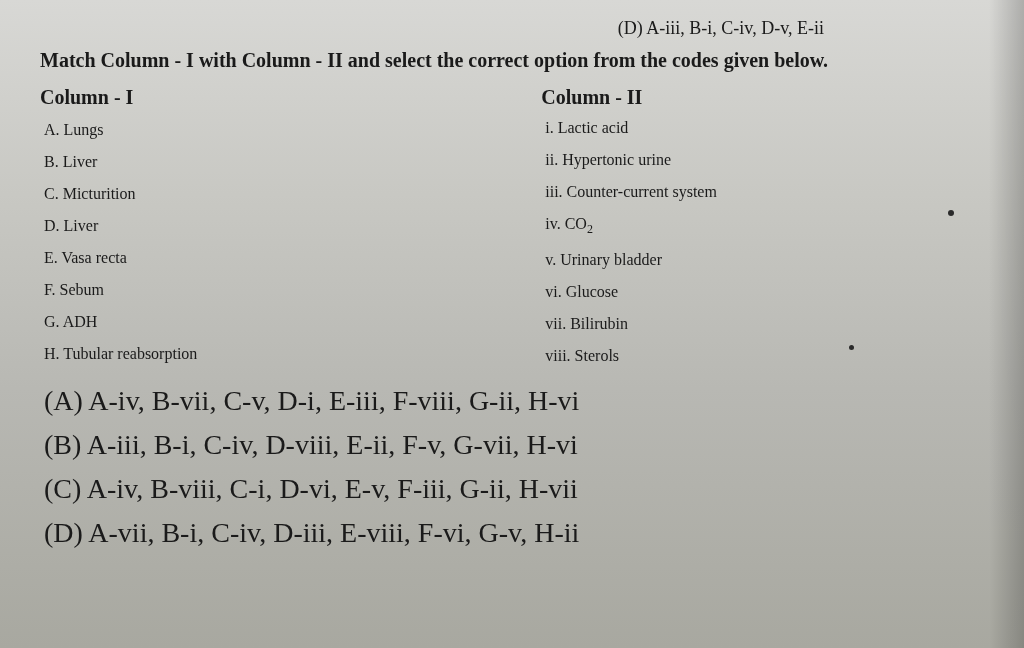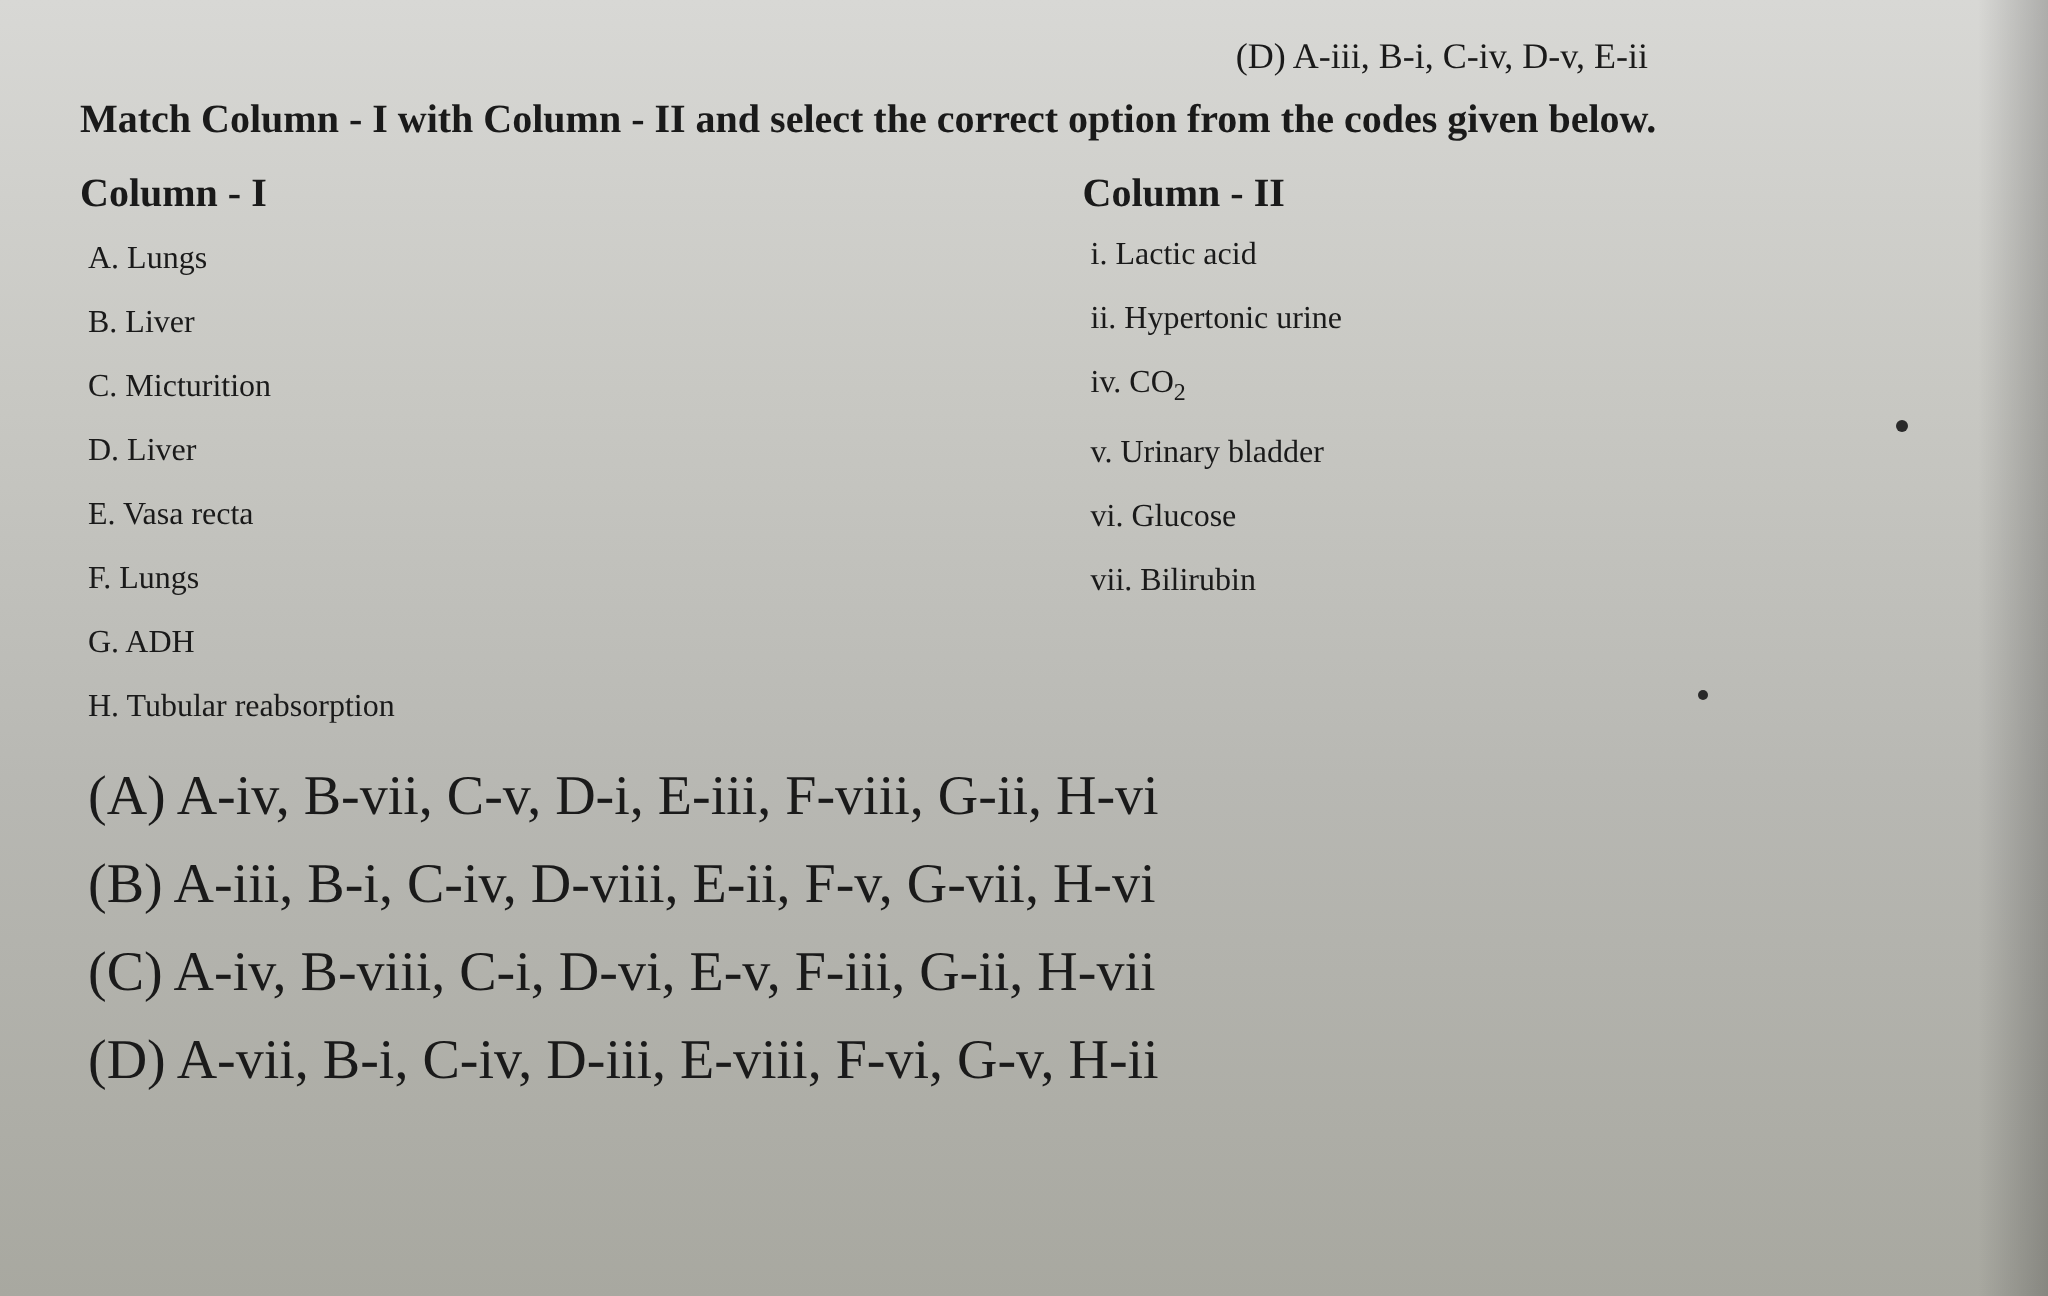--- a/index.html
+++ b/index.html
@@ -103,32 +103,34 @@
 <div class="instruction">Match Column - I with Column - II and select the correct option from the codes given below.</div>
 
 <div class="columns-container">
   <div class="column-left">
     <div class="col-header">Column - I</div>
     <div class="col-item">A. Lungs</div>
     <div class="col-item">B. Liver</div>
     <div class="col-item">C. Micturition</div>
     <div class="col-item">D. Liver</div>
     <div class="col-item">E. Vasa recta</div>
-    <div class="col-item">F. Lungs</div>
+    <div class="col-item">F. Sebum</div>
     <div class="col-item">G. ADH</div>
     <div class="col-item">H. Tubular reabsorption</div>
   </div>
   <div class="column-right">
     <div class="col-header">Column - II</div>
     <div class="col-item">i. Lactic acid</div>
     <div class="col-item">ii. Hypertonic urine</div>
+    <div class="col-item">iii. Counter-current system</div>
     <div class="col-item"><span>iv. CO</span><sub>2</sub></div>
     <div class="col-item">v. Urinary bladder</div>
     <div class="col-item">vi. Glucose</div>
     <div class="col-item">vii. Bilirubin</div>
+    <div class="col-item">viii. Sterols</div>
   </div>
 </div>
 
 <div class="options">
   <div class="option">(A) A-iv, B-vii, C-v, D-i, E-iii, F-viii, G-ii, H-vi</div>
   <div class="option">(B) A-iii, B-i, C-iv, D-viii, E-ii, F-v, G-vii, H-vi</div>
   <div class="option">(C) A-iv, B-viii, C-i, D-vi, E-v, F-iii, G-ii, H-vii</div>
   <div class="option">(D) A-vii, B-i, C-iv, D-iii, E-viii, F-vi, G-v, H-ii</div>
 </div>
 

